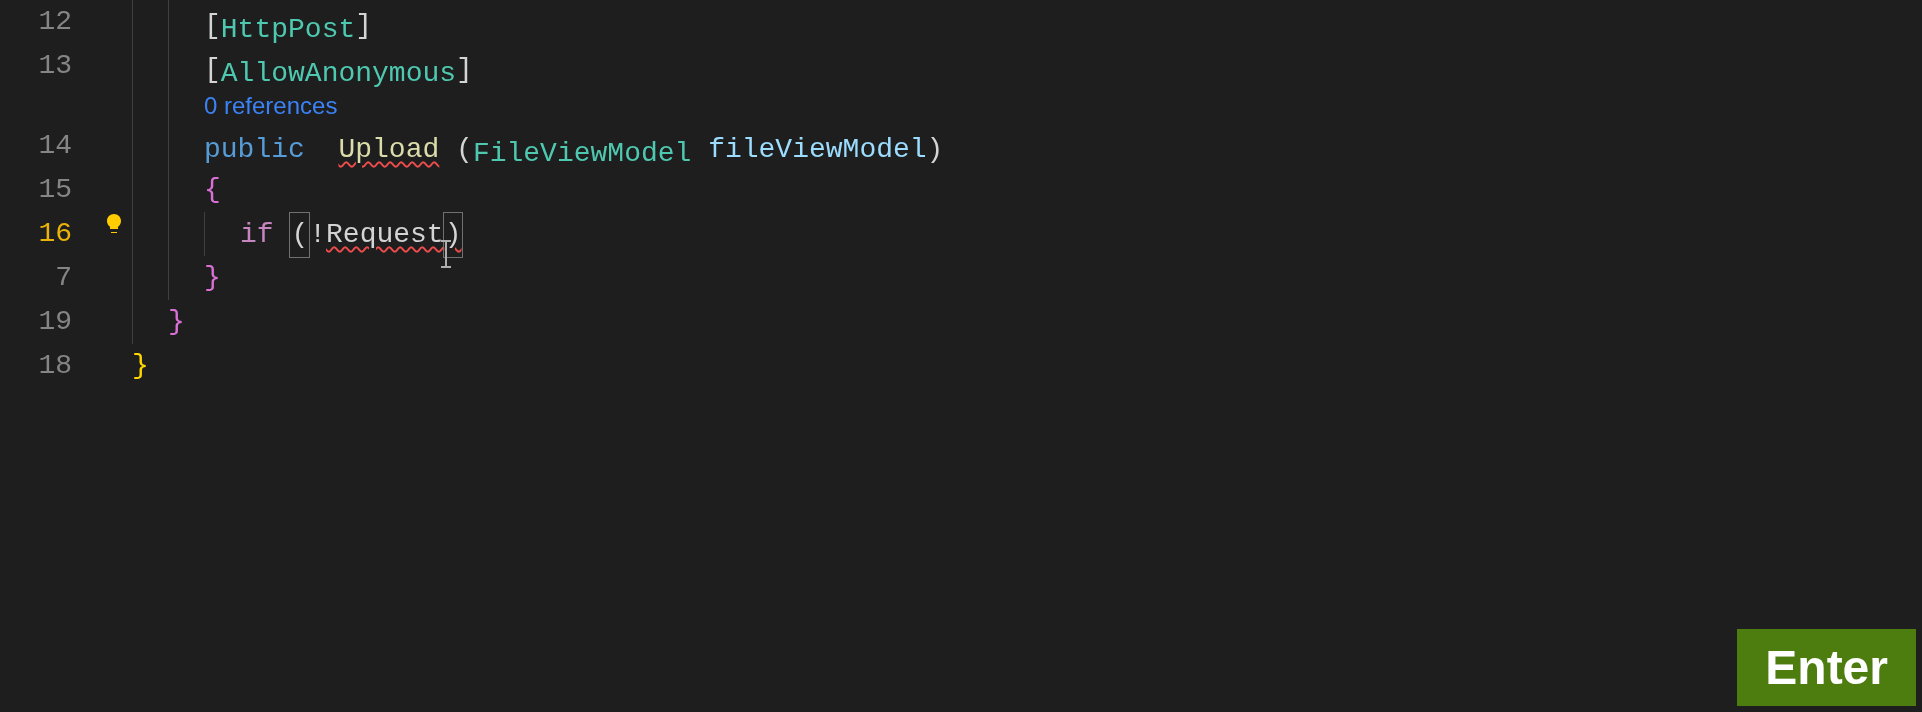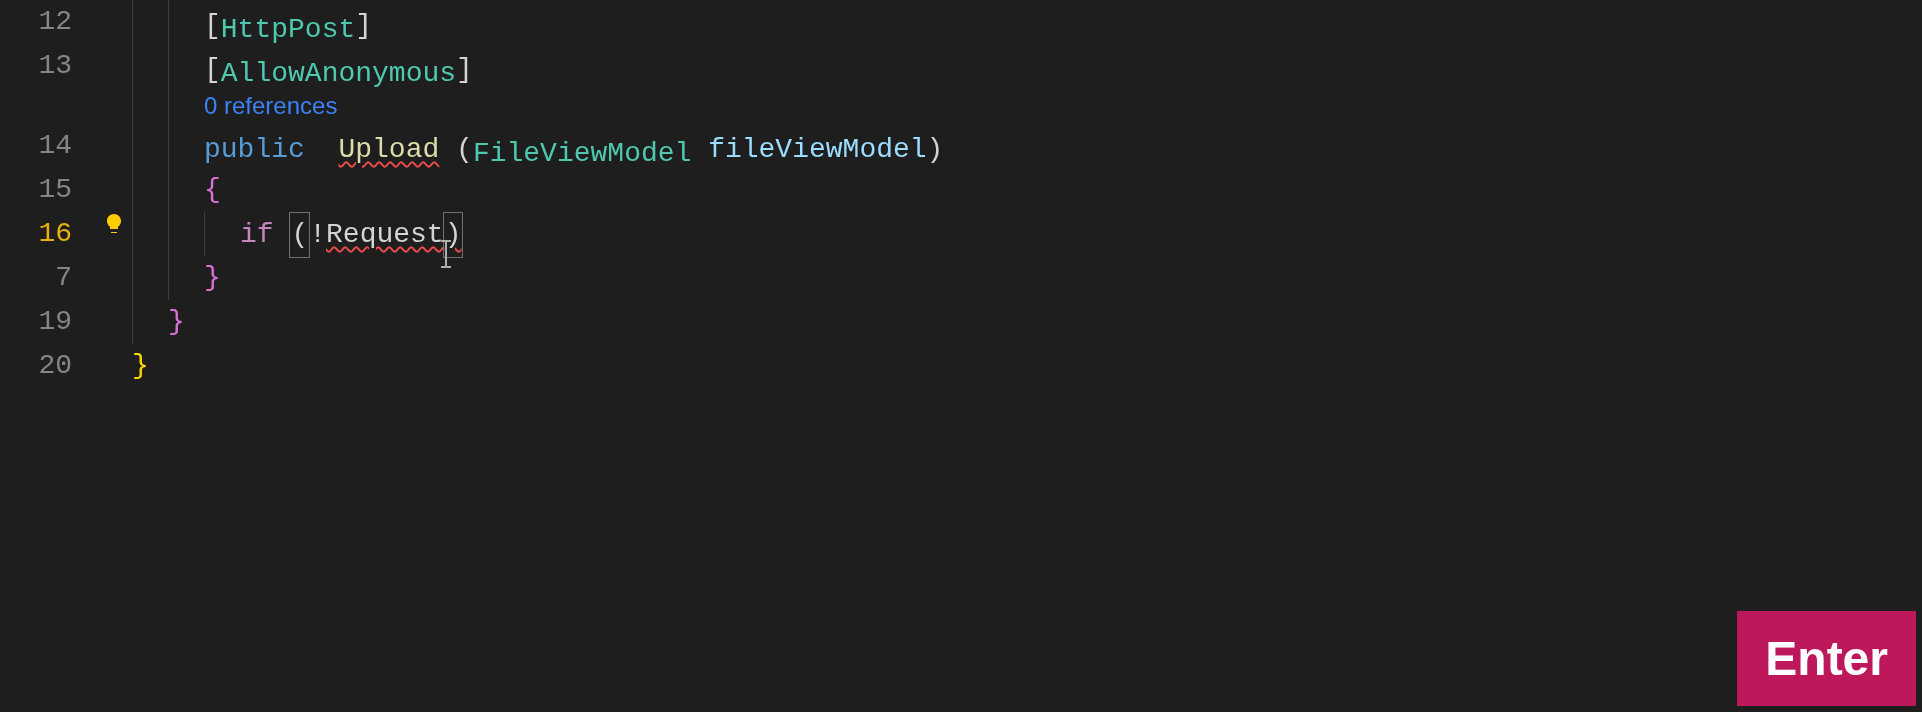--- a/index.html
+++ b/index.html
@@ -97,26 +97,26 @@
     margin: 0 -1px;
   }
   .bulb {
     width: 24px;
     height: 24px;
   }
   .key-overlay {
     position: absolute;
     right: 6px;
     bottom: 6px;
-    background: #be185d;
+    background: #4d7c0f;
     color: #fff;
     font-family: "Segoe UI", Arial, sans-serif;
     font-weight: 700;
     font-size: 48px;
-    padding: 20px 28px;
+    padding: 11px 28px;
   }
   .ibeam {
     position: absolute;
     width: 2px;
     height: 28px;
     background: #aeafad;
   }
   .ibeam::before, .ibeam::after {
     content: "";
     position: absolute;
@@ -205,21 +205,21 @@
   <div class="line">
     <div class="gutter">19</div>
     <div class="glyph-col"></div>
     <div class="indent-guides"><div class="guide"></div></div>
     <div class="code">
       <span class="tk-bracket">}</span>
     </div>
   </div>
 
   <div class="line">
-    <div class="gutter">20</div>
+    <div class="gutter">18</div>
     <div class="glyph-col"></div>
     <div class="code" style="margin-left:0">
       <span class="tk-brace-y">}</span>
     </div>
   </div>
 
 </div>
 
 <div class="key-overlay">Enter</div>
 

